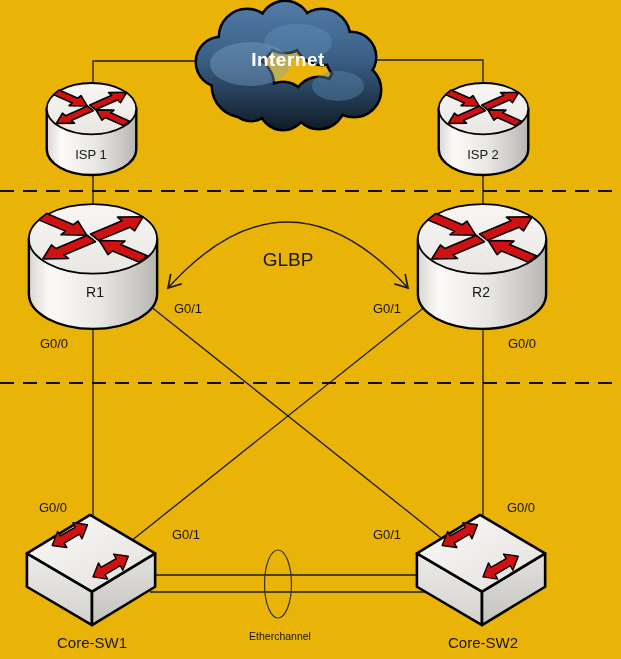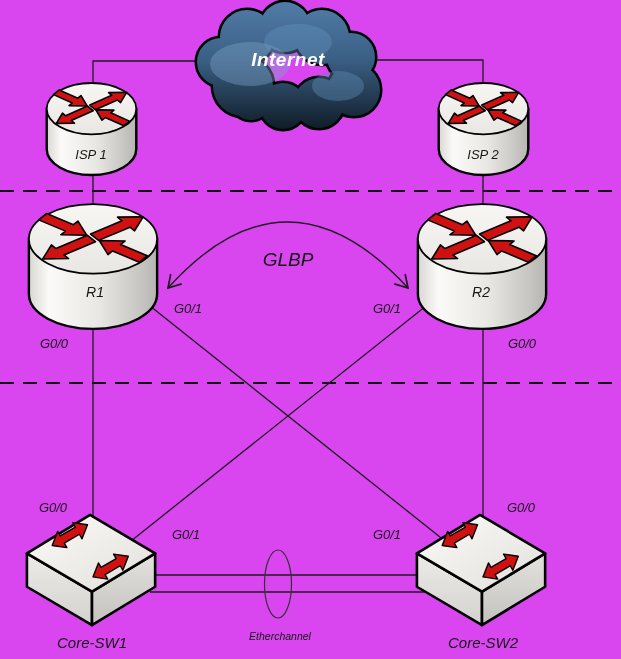--- a/index.html
+++ b/index.html
@@ -3,23 +3,22 @@
 <meta charset="utf-8">
 <style>
   html,body{margin:0;padding:0;}
   body{
     font-family:"Liberation Sans", sans-serif;
     background:#ffffff;
   }
   .stage{
     position:relative;
     width:621px;height:659px;
-    background:#d946ef;
+    background:#eab308;
     overflow:hidden;
-    font-style:italic;
   }
   svg text{
     font-family:"Liberation Sans", sans-serif;
     fill:#161616;
   }
   .node-label{font-size:13px;}
   .big-label{font-size:14px;}
   .sw-label{font-size:15px;}
   .if-label{font-size:13px;}
   .glbp-label{font-size:19px;}

